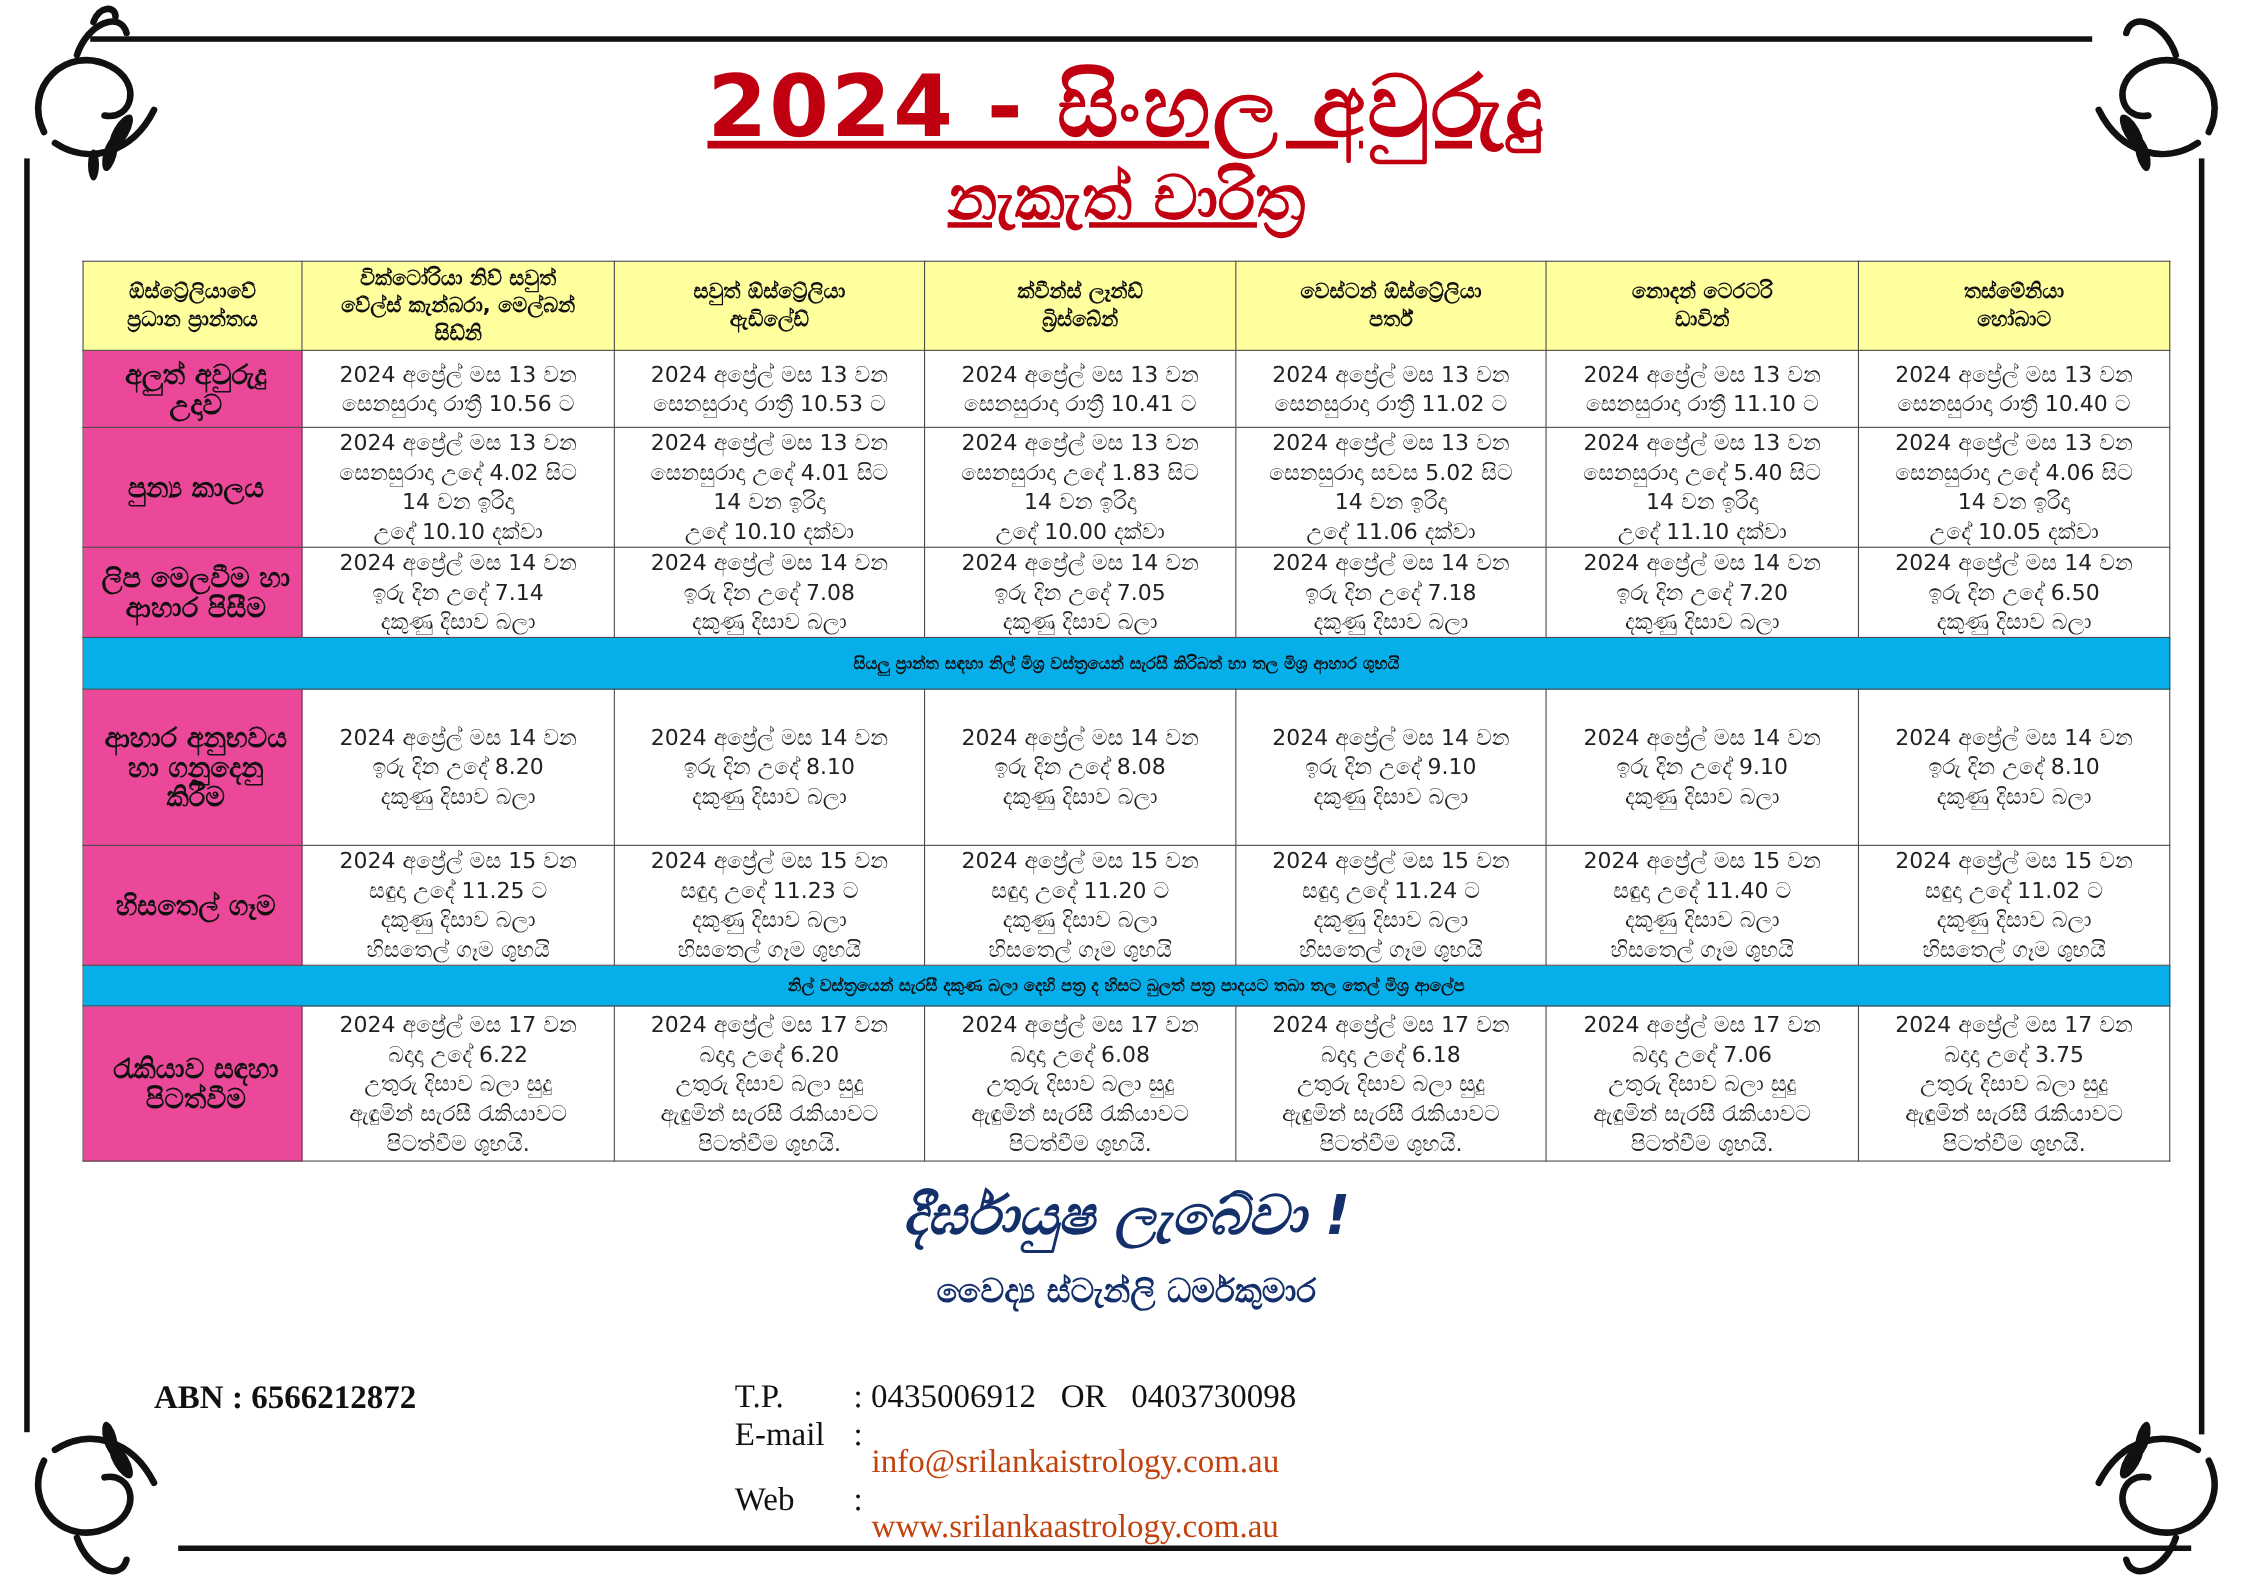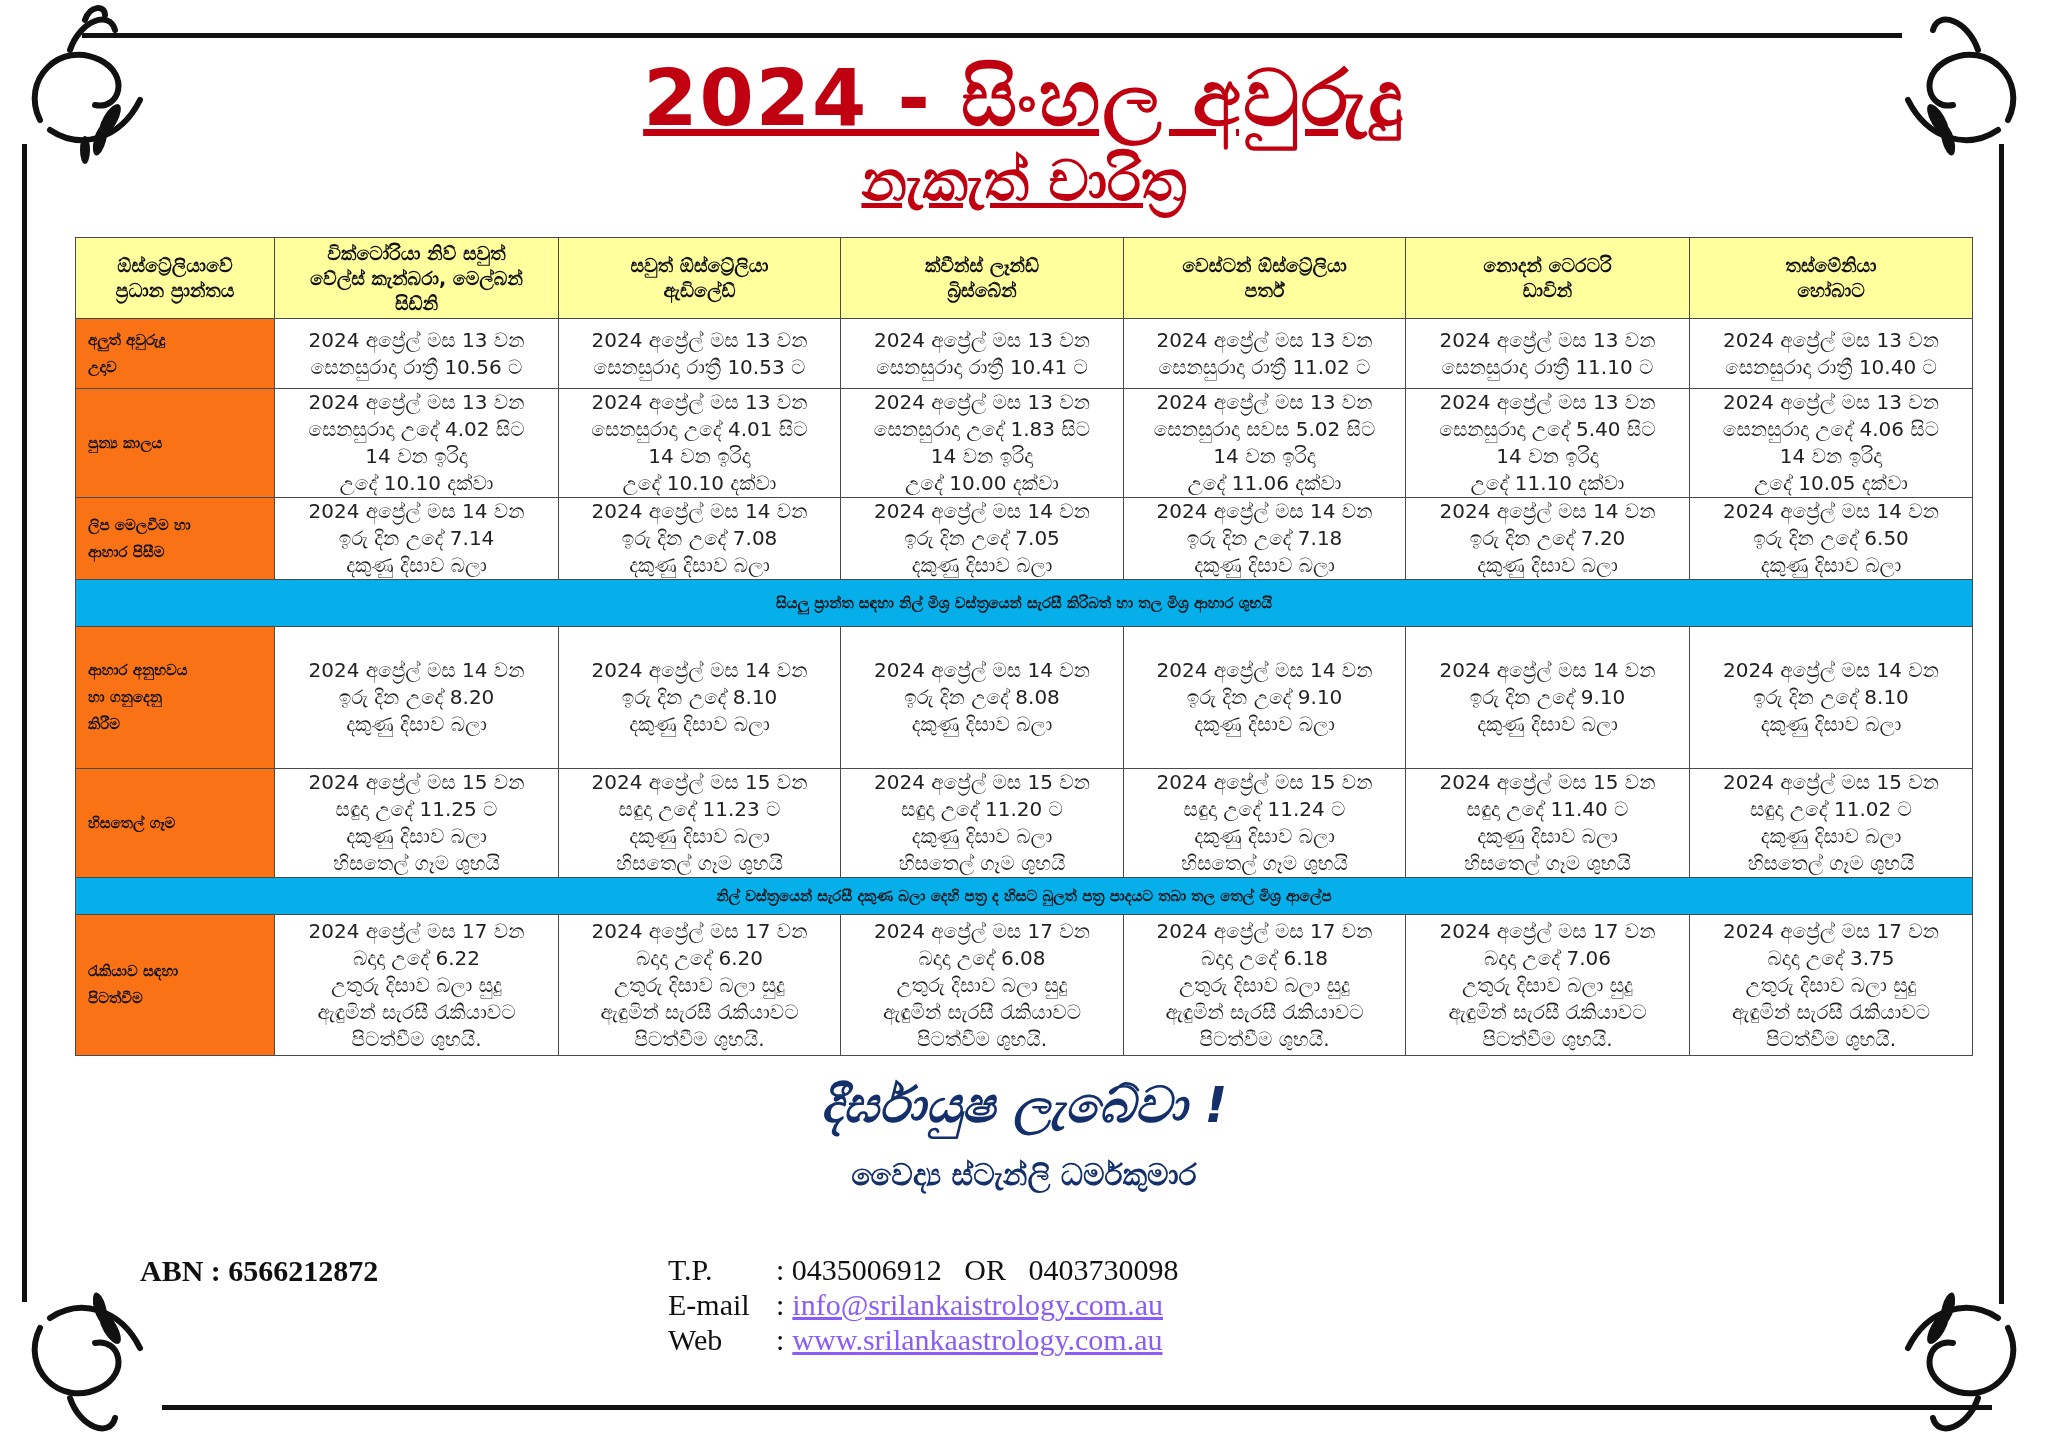--- a/index.html
+++ b/index.html
@@ -5,31 +5,31 @@
   html,body{margin:0;padding:0;background:#fff;}
   body{width:2048px;height:1448px;position:relative;overflow:hidden;font-family:"DejaVu Sans",sans-serif;}
   .frame-line{position:absolute;background:#111;}
   .corner{position:absolute;width:210px;height:210px;}
   .title{position:absolute;left:0;width:2048px;text-align:center;color:#c00010;font-weight:bold;text-decoration:underline;}
   .title.main{top:52px;font-size:78px;line-height:92px;letter-spacing:2px;}
   .title.sub{top:146px;font-size:56px;line-height:70px;}
   table.nakath{position:absolute;left:75px;top:237px;width:1897px;border-collapse:collapse;table-layout:fixed;}
   table.nakath td, table.nakath th{border:1.5px solid #4a4a4a;text-align:center;vertical-align:middle;padding:0 6px;font-size:20px;line-height:27px;color:#222;}
   table.nakath th{background:#ffff9e;font-weight:bold;font-size:19px;line-height:25px;color:#111;}
-  table.nakath td.label{background:#f97316;text-align:left;font-weight:bold;font-size:15px;color:#111;padding-left:12px;}
+  table.nakath td.label{background:#ec4899;text-align:center;font-weight:bold;font-size:25px;color:#111;padding-left:12px;}
   table.nakath td.band{background:#06aeea;font-weight:bold;font-size:15px;color:#111;}
   .cellline{display:block;white-space:nowrap;}
   .blessing{position:absolute;top:1076px;left:0;width:2048px;text-align:center;color:#14306b;font-size:50px;font-weight:bold;font-style:italic;}
   .credit{position:absolute;top:1158px;left:0;width:2048px;text-align:center;color:#14306b;font-size:27px;line-height:34px;}
   .credit .name{font-weight:bold;font-size:30px;}
   .abn{position:absolute;left:140px;top:1254px;font-family:"Liberation Serif",serif;font-weight:bold;font-size:30px;color:#111;}
   .contact{position:absolute;left:668px;top:1252px;font-family:"Liberation Serif",serif;font-size:30px;line-height:35px;color:#111;}
   .contact .row{display:flex;}
   .contact .k{width:108px;}
-  .contact a{color:#8b5cf6;text-decoration:underline;}
+  .contact a{color:#c2410c;margin-top:24px;}
 </style>
 </head>
 <body>
 
 <div class="frame-line" style="left:82px;top:33px;width:1820px;height:5px;"></div>
 <div class="frame-line" style="left:162px;top:1405px;width:1830px;height:5px;"></div>
 <div class="frame-line" style="left:22px;top:144px;width:5px;height:1158px;"></div>
 <div class="frame-line" style="left:1999px;top:144px;width:5px;height:1160px;"></div>
 
 <svg class="corner" style="left:10px;top:0px;" viewBox="0 0 210 210">

